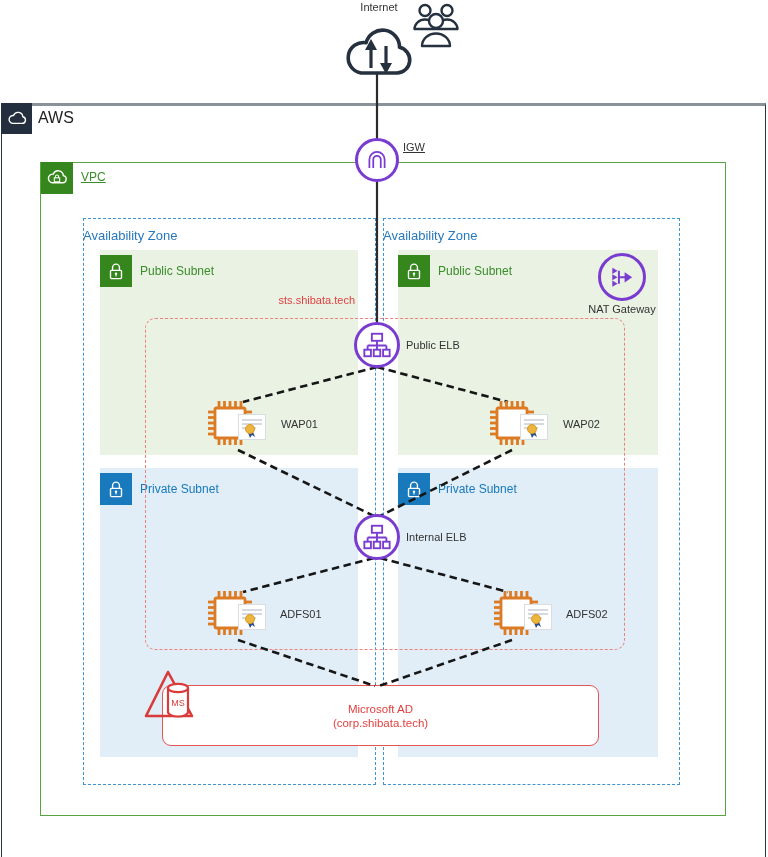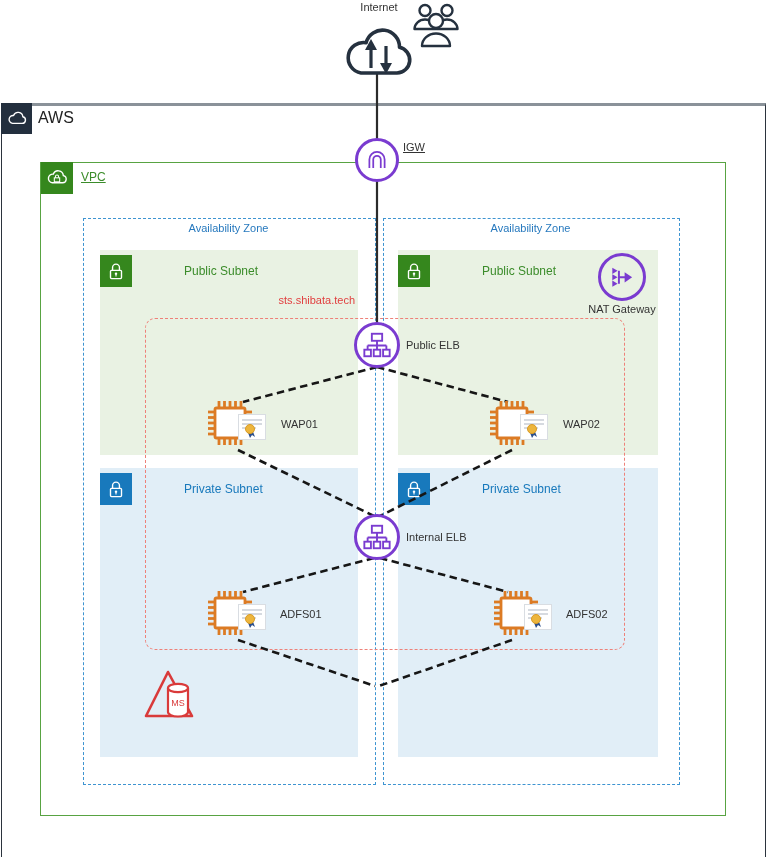--- a/index.html
+++ b/index.html
@@ -8,28 +8,28 @@
   .abs{position:absolute;}
   .lbl{position:absolute;font-size:11px;color:#333;line-height:14px;white-space:nowrap;}
   .aws-box{position:absolute;left:1px;top:103px;width:763px;height:751px;
            border:1.5px solid #2b333d;border-top:3px solid #8a9299;}
   .aws-tab{position:absolute;left:1px;top:103px;width:31px;height:31px;background:#232F3E;
            display:flex;align-items:center;justify-content:center;}
   .vpc-box{position:absolute;left:40px;top:162px;width:684px;height:652px;border:1.5px solid #58A342;}
   .vpc-tab{position:absolute;left:41px;top:162px;width:32px;height:32px;background:#35871D;
            display:flex;align-items:center;justify-content:center;}
   .az{position:absolute;top:218px;height:565px;border:1.4px dashed #3E94D1;}
-  .az-label{position:absolute;top:222px;text-align:center;font-size:11px;color:#2779BE;}
+  .az-label{position:absolute;top:228px;font-size:13px;color:#2779BE;}
   .subnet{position:absolute;}
   .subnet.public{background:#E9F2E3;}
   .subnet.private{background:#E1EEF7;}
   .sn-tab{position:absolute;width:32px;height:32px;display:flex;align-items:center;justify-content:center;}
   .sn-tab.public{background:#35871D;}
   .sn-tab.private{background:#1879BC;}
-  .sn-label{position:absolute;font-size:12px;margin-left:44px;}
+  .sn-label{position:absolute;font-size:12px;}
   .sn-label.public{color:#3B8C2A;}
   .sn-label.private{color:#1879BC;}
   .sts-box{position:absolute;left:145px;top:318px;width:478px;height:330px;
            border:1.5px dashed #EE8179;border-radius:10px;}
   .sts-label{position:absolute;left:225px;top:294px;width:130px;text-align:right;
              font-size:11px;color:#E13F3F;}
   .msad-box{position:absolute;left:162px;top:685px;width:435px;height:59px;background:#fff;
             border:1.6px solid #E25555;border-radius:9px;display:flex;flex-direction:column;
             align-items:center;justify-content:center;}
   .msad-box div{font-size:11.5px;color:#E13F3F;line-height:14px;}
@@ -91,20 +91,24 @@
   </div>
 
   <div class="sn-label public" style="left:140px;top:264px;">Public Subnet</div>
   <div class="sn-label public" style="left:438px;top:264px;">Public Subnet</div>
   <div class="sn-label private" style="left:140px;top:482px;">Private Subnet</div>
   <div class="sn-label private" style="left:438px;top:482px;">Private Subnet</div>
 
   <div class="sts-box"></div>
   <div class="sts-label">sts.shibata.tech</div>
 
+  <div class="msad-box">
+    <div>Microsoft AD</div>
+    <div>(corp.shibata.tech)</div>
+  </div>
 
   <svg id="wires" width="768" height="857">
     <line x1="377" y1="62" x2="377" y2="330" stroke="#2b2b2b" stroke-width="2.2"></line>
     <g stroke="#161616" stroke-width="2.6" stroke-dasharray="7.5 4.5">
       <line x1="377" y1="367" x2="243" y2="402"></line>
       <line x1="377" y1="367" x2="508" y2="402"></line>
       <line x1="238" y1="450" x2="374" y2="516"></line>
       <line x1="512" y1="450" x2="380" y2="516"></line>
       <line x1="374" y1="558" x2="243" y2="592"></line>
       <line x1="380" y1="558" x2="508" y2="592"></line>

